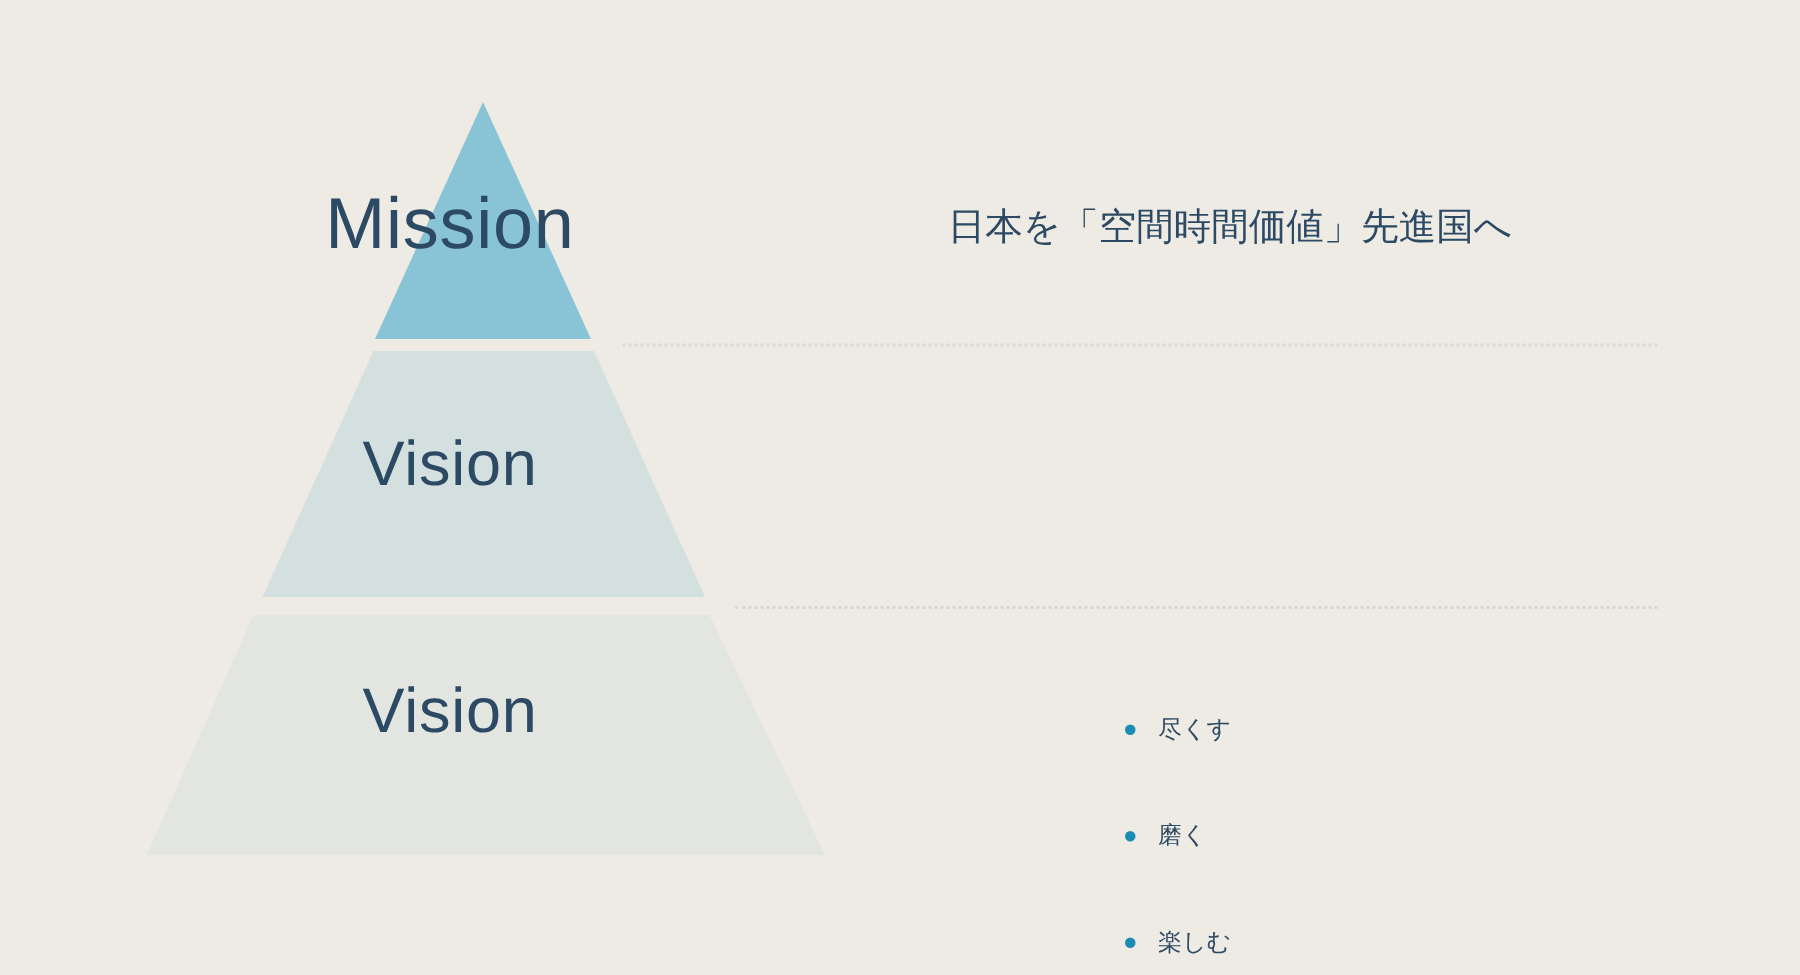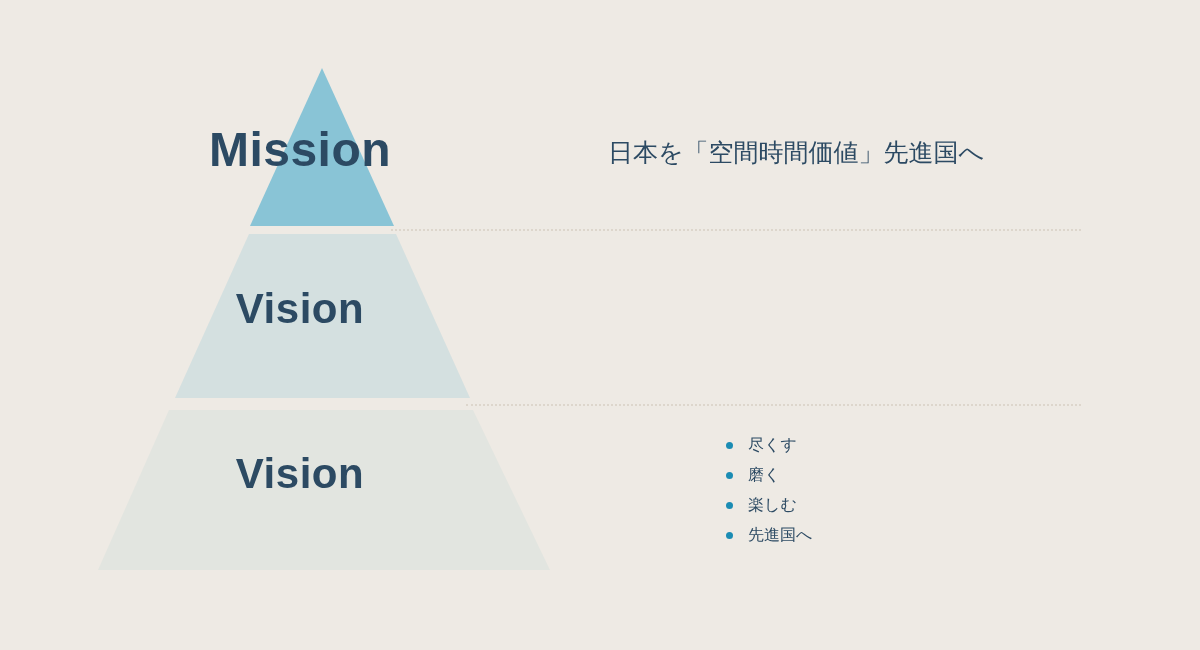--- a/index.html
+++ b/index.html
@@ -26,21 +26,21 @@
     position: absolute;
     left: 0;
     top: 0;
     width: 600px;
     height: 650px;
   }
   .tier-label {
     position: absolute;
     width: 100%;
     text-align: center;
-    font-weight: 700;
+    font-weight: 400;
     color: #2c4a63;
     letter-spacing: 0.5px;
     line-height: 1;
     white-space: nowrap;
   }
 
   #tier-mission-label {
     left: 0;
     top: 126px;
     font-size: 48px;
@@ -52,24 +52,25 @@
   }
   #tier-value-label {
     left: 0;
     top: 453px;
     font-size: 42px;
   }
 
   
   #content {
     position: absolute;
-    left: 576px;
+    left: 600px;
     top: 0;
     width: 600px;
     height: 544px;
+    font-family: Liberation Mono, monospace;
   }
 
   .divider {
     position: absolute;
     height: 0;
     border-top: 2px dotted #ddd6cc;
   }
   #divider-1 {
     left: -185px;
     top: 229px;
@@ -113,20 +114,21 @@
     margin: 0;
     padding: 0;
     list-style: none;
   }
   #value-list li {
     display: flex;
     align-items: center;
     height: 30px;
     font-size: 16px;
     color: #2c4a63;
+    margin-top: 41px;
   }
   #value-list .bullet {
     width: 7px;
     height: 7px;
     border-radius: 50%;
     background: #1b8cb3;
     margin-right: 15px;
     flex: 0 0 auto;
   }
 </style>

